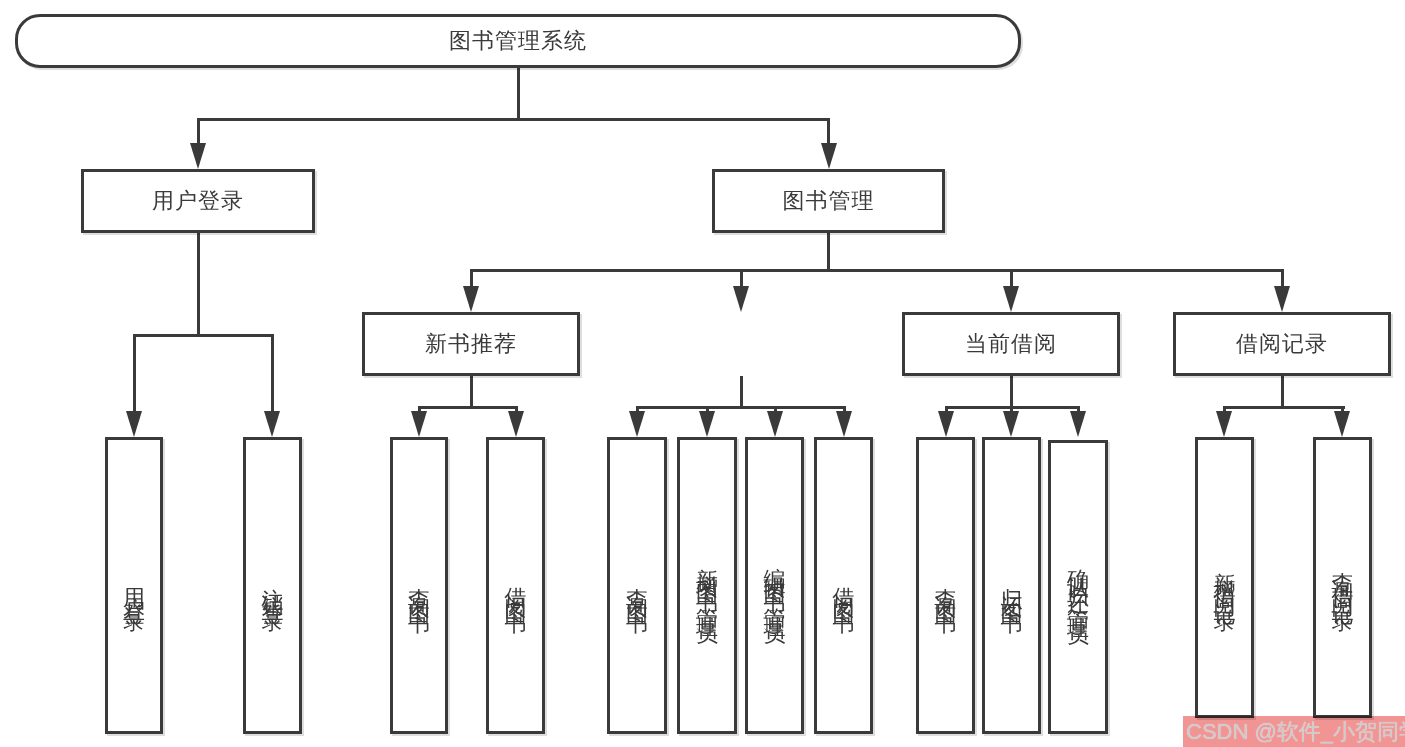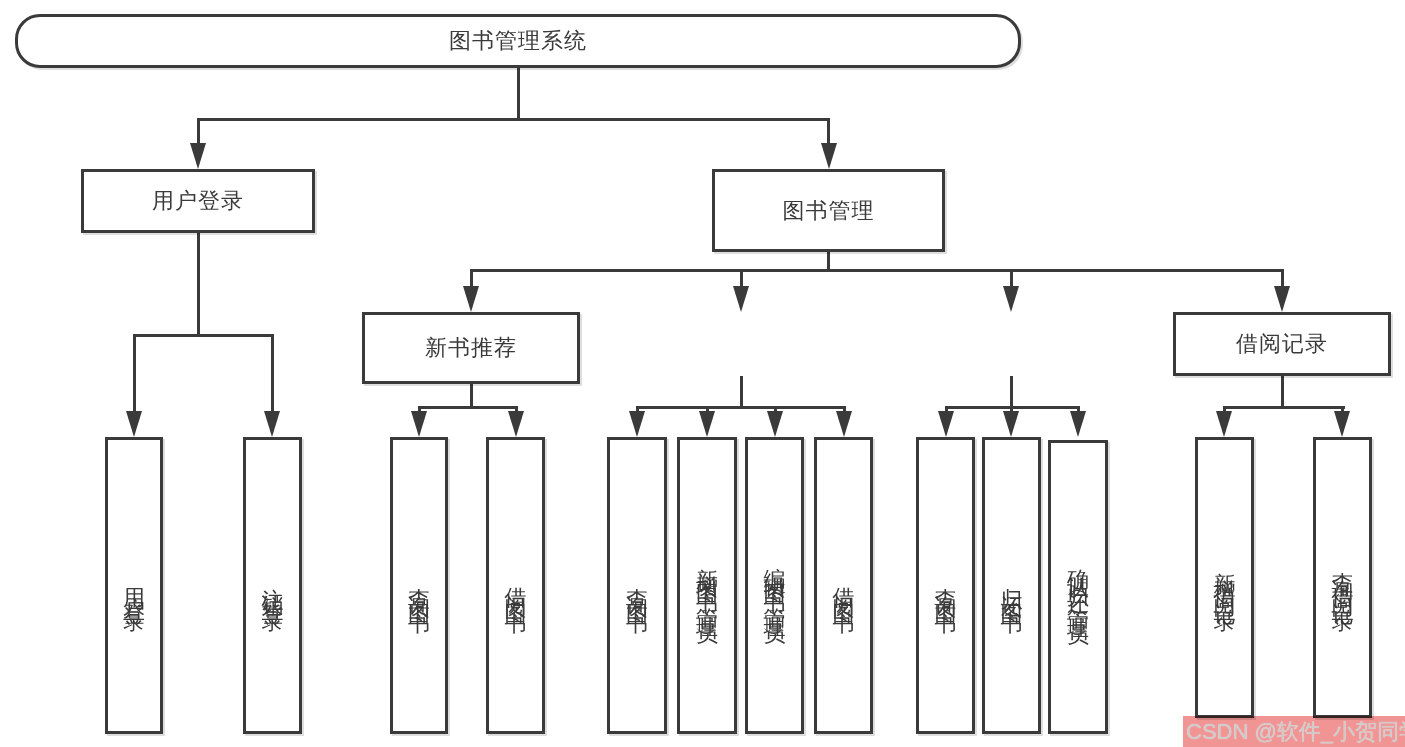--- a/index.html
+++ b/index.html
@@ -100,26 +100,29 @@
   <div class="vline" style="left:1341px;top:406px;height:8px;"></div>
   <div class="arrow" style="left:1334px;top:411px;"></div>
 
   <div class="box" style="left:15px;top:14px;width:1006px;height:54px;border-radius:25px;">
     <span>图书管理系统</span>
   </div>
 
   <div class="box" style="left:81px;top:169px;width:234px;height:64px;">
     <span>用户登录</span>
   </div>
-  <div class="box" style="left:712px;top:169px;width:233px;height:83px;">
+  <div class="box" style="left:712px;top:169px;width:233px;height:64px;">
     <span>图书管理</span>
   </div>
 
-  <div class="box" style="left:362px;top:312px;width:218px;height:72px;">
+  <div class="box" style="left:362px;top:312px;width:218px;height:64px;">
     <span>新书推荐</span>
+  </div>
+  <div class="box" style="left:902px;top:312px;width:218px;height:64px;">
+    <span>当前借阅</span>
   </div>
   <div class="box" style="left:1173px;top:312px;width:218px;height:64px;">
     <span>借阅记录</span>
   </div>
 
   <div class="box vbox" style="left:105px;top:437px;width:58px;height:297px;">
     <span>用户登录</span>
   </div>
   <div class="box vbox" style="left:243px;top:437px;width:59px;height:297px;">
     <span>注销登录</span>

